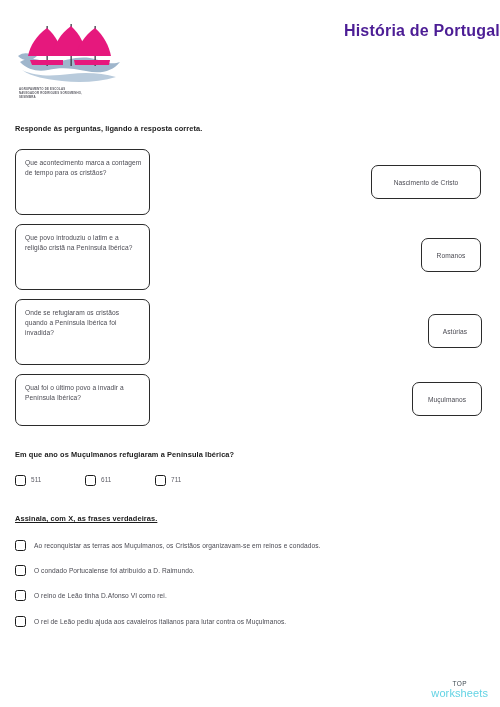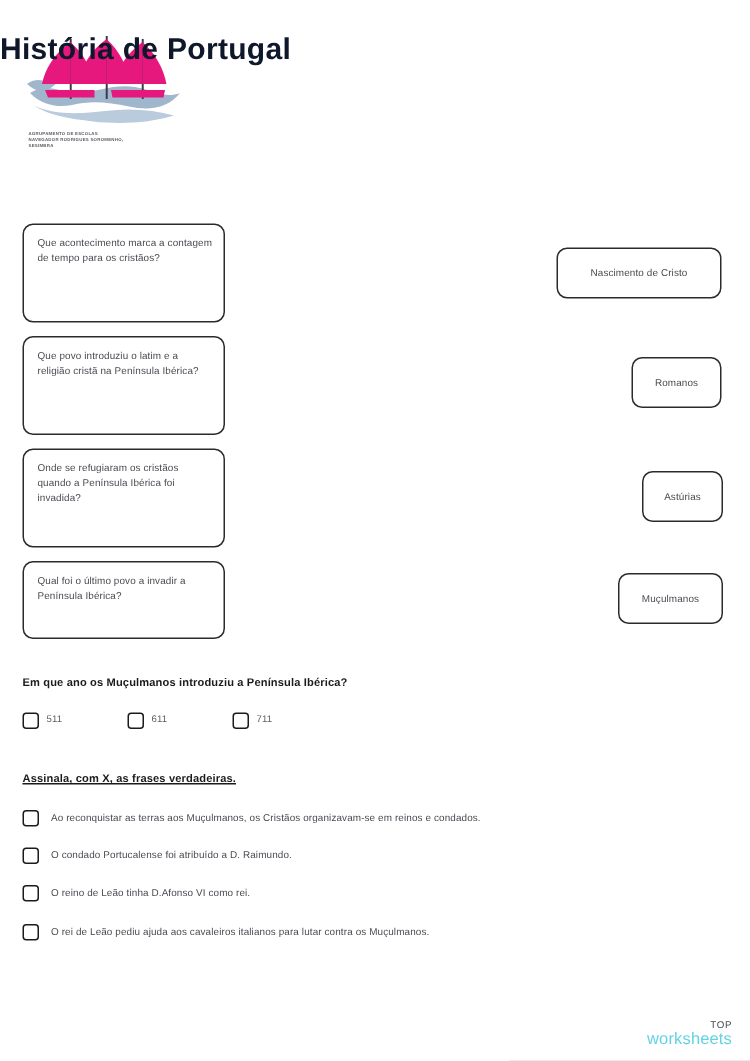--- a/index.html
+++ b/index.html
@@ -33,23 +33,23 @@
     text-align: left;
     padding-left: 3px;
     margin-top: -1px;
     white-space: pre-line;
     font-weight: bold;
   }
   #page-title {
     position: absolute;
     left: 0; right: 0;
     top: 22px;
-    text-align: left;
-    font-size: 20px;
-    color: #0f172a;
+    text-align: right;
+    font-size: 16px;
+    color: #4c1d95;
     letter-spacing: .2px;
   }
   
   .instruction {
     position: absolute;
     left: 15px;
     font-size: 7.4px;
     font-weight: bold;
     color: #1b1b1b;
     letter-spacing: .1px;
@@ -101,21 +101,21 @@
     font-size: 6.6px;
     color: #4a4a52;
     letter-spacing: .08px;
     white-space: nowrap;
   }
   
   #footer {
     position: absolute;
     right: 12px;
     bottom: 8px;
-    text-align: right;
+    text-align: center;
     line-height: 1;
   }
   #footer .top {
     font-size: 6.5px;
     color: #3e4a52;
     letter-spacing: .4px;
     display: block;
   }
   #footer .ws {
     font-size: 11px;
@@ -153,20 +153,21 @@
       <path d="M14 44 L47 44 L47 49 L16 49 Z" fill="#e6187d"></path>
       <path d="M58 44 L94 44 L93 49 L59 49 Z" fill="#e6187d"></path>
     </svg>
     <div id="logo-caption">AGRUPAMENTO DE ESCOLAS
 NAVEGADOR RODRIGUES SOROMENHO,
 SESIMBRA</div>
   </div>
 
   <h1 id="page-title">História de Portugal</h1>
 
+  <div class="instruction" style="top:124px;">Responde às perguntas, ligando à resposta correta.</div>
 
   <div class="qbox" style="left:15px; top:149px; width:135px; height:66px;">
     <div class="txt">Que acontecimento marca a contagem de tempo para os cristãos?</div>
   </div>
   <div class="qbox" style="left:15px; top:224px; width:135px; height:66px;">
     <div class="txt">Que povo introduziu o latim e a religião cristã na Península Ibérica?</div>
   </div>
   <div class="qbox" style="left:15px; top:299px; width:135px; height:66px;">
     <div class="txt">Onde se refugiaram os cristãos quando a Península Ibérica foi invadida?</div>
   </div>
@@ -180,21 +181,21 @@
   <div class="abox" style="left:421px; top:238px; width:60px; height:34px;">
     <span class="txt">Romanos</span>
   </div>
   <div class="abox" style="left:428px; top:314px; width:54px; height:34px;">
     <span class="txt">Astúrias</span>
   </div>
   <div class="abox" style="left:412px; top:382px; width:70px; height:34px;">
     <span class="txt">Muçulmanos</span>
   </div>
 
-  <div class="instruction" style="top:450px;">Em que ano os Muçulmanos introduziu a Península Ibérica?</div>
+  <div class="instruction" style="top:450px;">Em que ano os Muçulmanos refugiaram a Península Ibérica?</div>
 
   <div class="cb" style="left:15px; top:475px;"></div>
   <div class="cb-label" style="left:31px; top:476px;">511</div>
 
   <div class="cb" style="left:85px; top:475px;"></div>
   <div class="cb-label" style="left:101px; top:476px;">611</div>
 
   <div class="cb" style="left:155px; top:475px;"></div>
   <div class="cb-label" style="left:171px; top:476px;">711</div>
 

